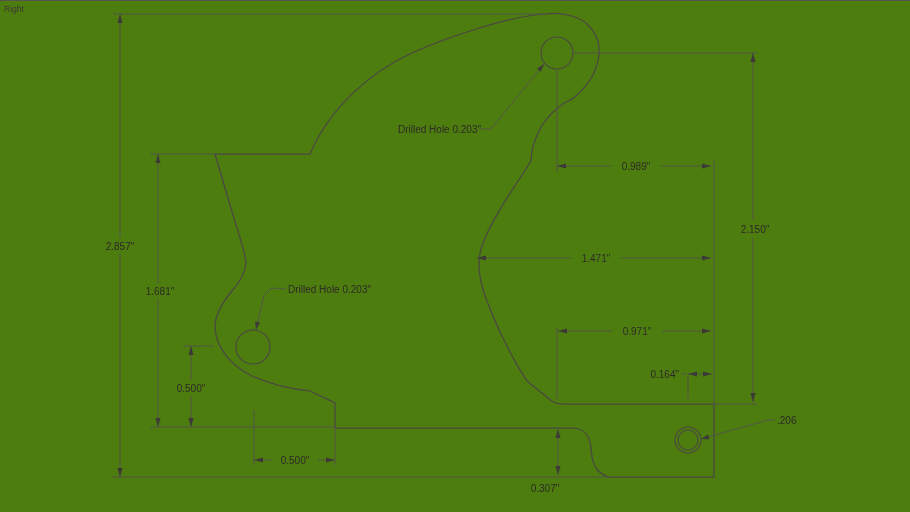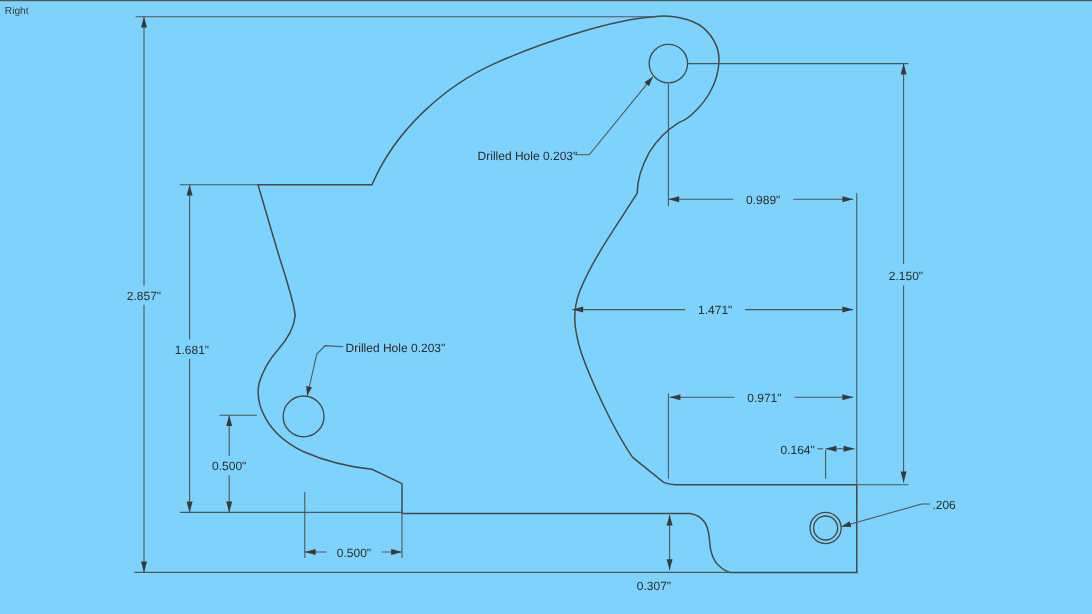--- a/index.html
+++ b/index.html
@@ -4,21 +4,21 @@
 <style>
   html, body { margin: 0; padding: 0; }
   body {
     font-family: "Liberation Sans", sans-serif;
     background: #d6d3cc;
   }
   .viewport {
     position: relative;
     width: 910px;
     height: 512px;
-    background: #7dd3fc;
+    background: #4d7c0f;
     overflow: hidden;
     border-top: 1px solid #55544f;
     box-sizing: border-box;
   }
   svg { display: block; }
   text {
     font-family: "Liberation Sans", sans-serif;
     font-size: 10px;
     fill: #2d2b27;
   }

